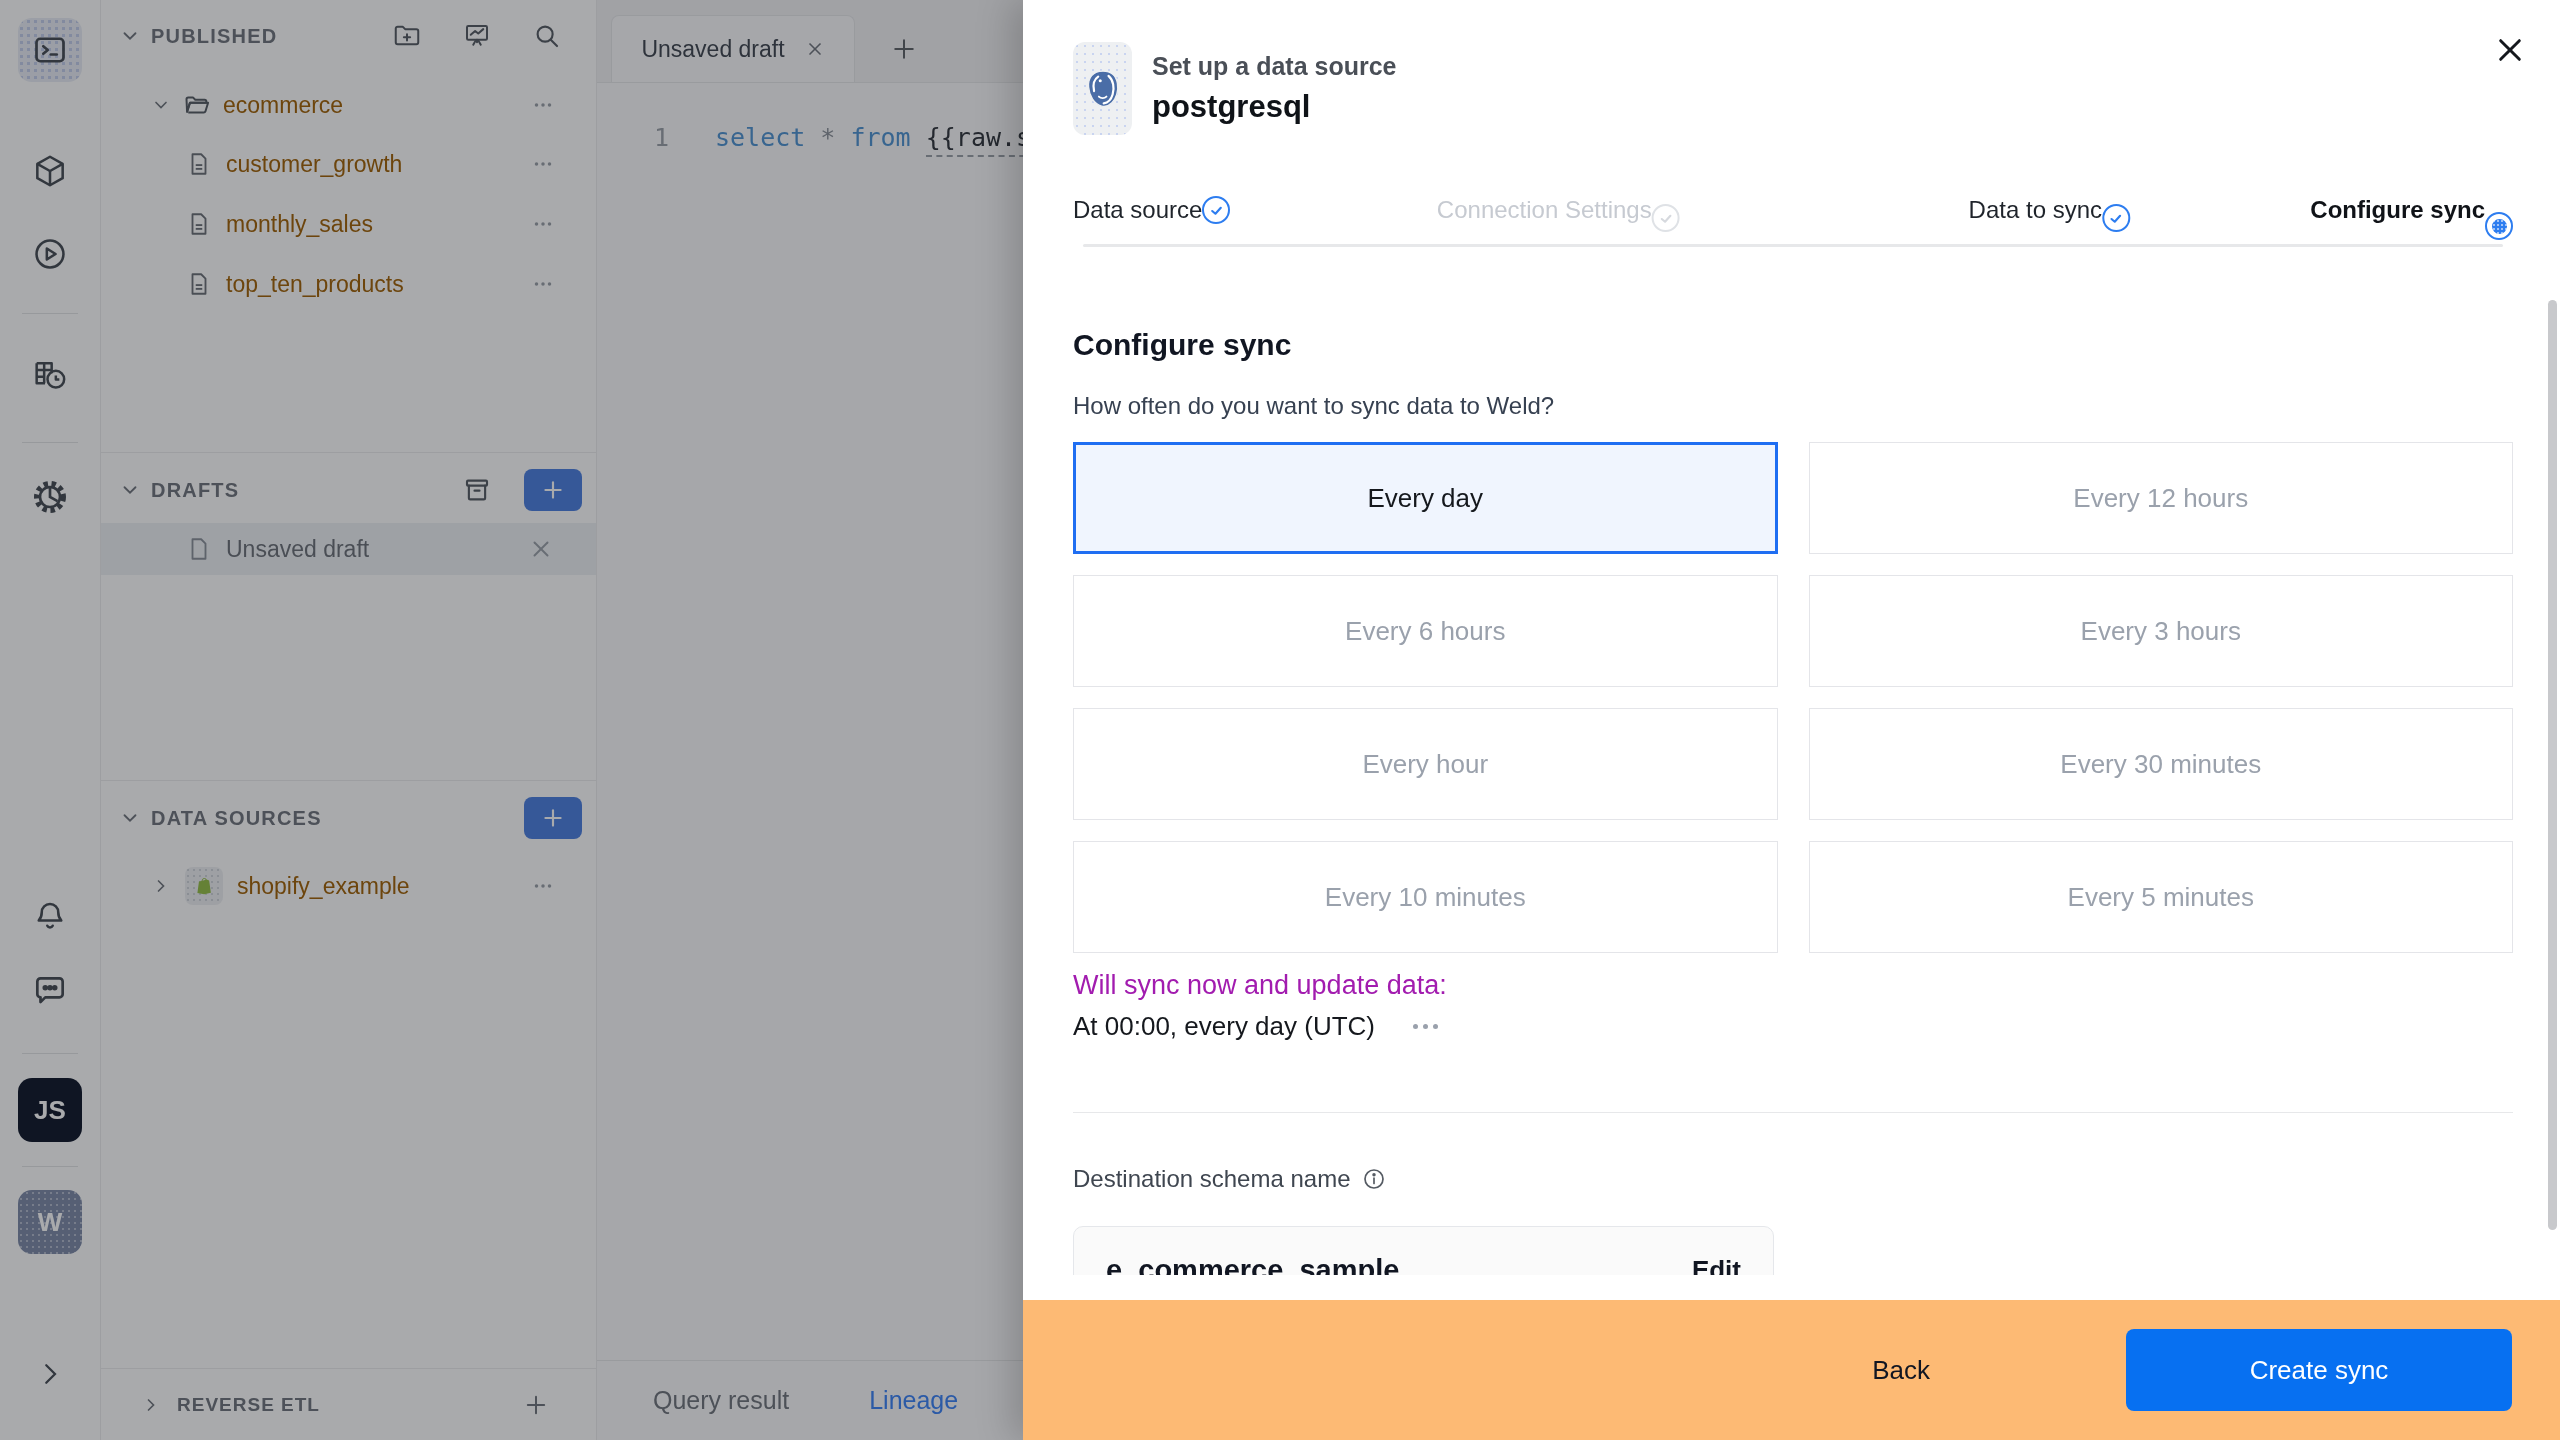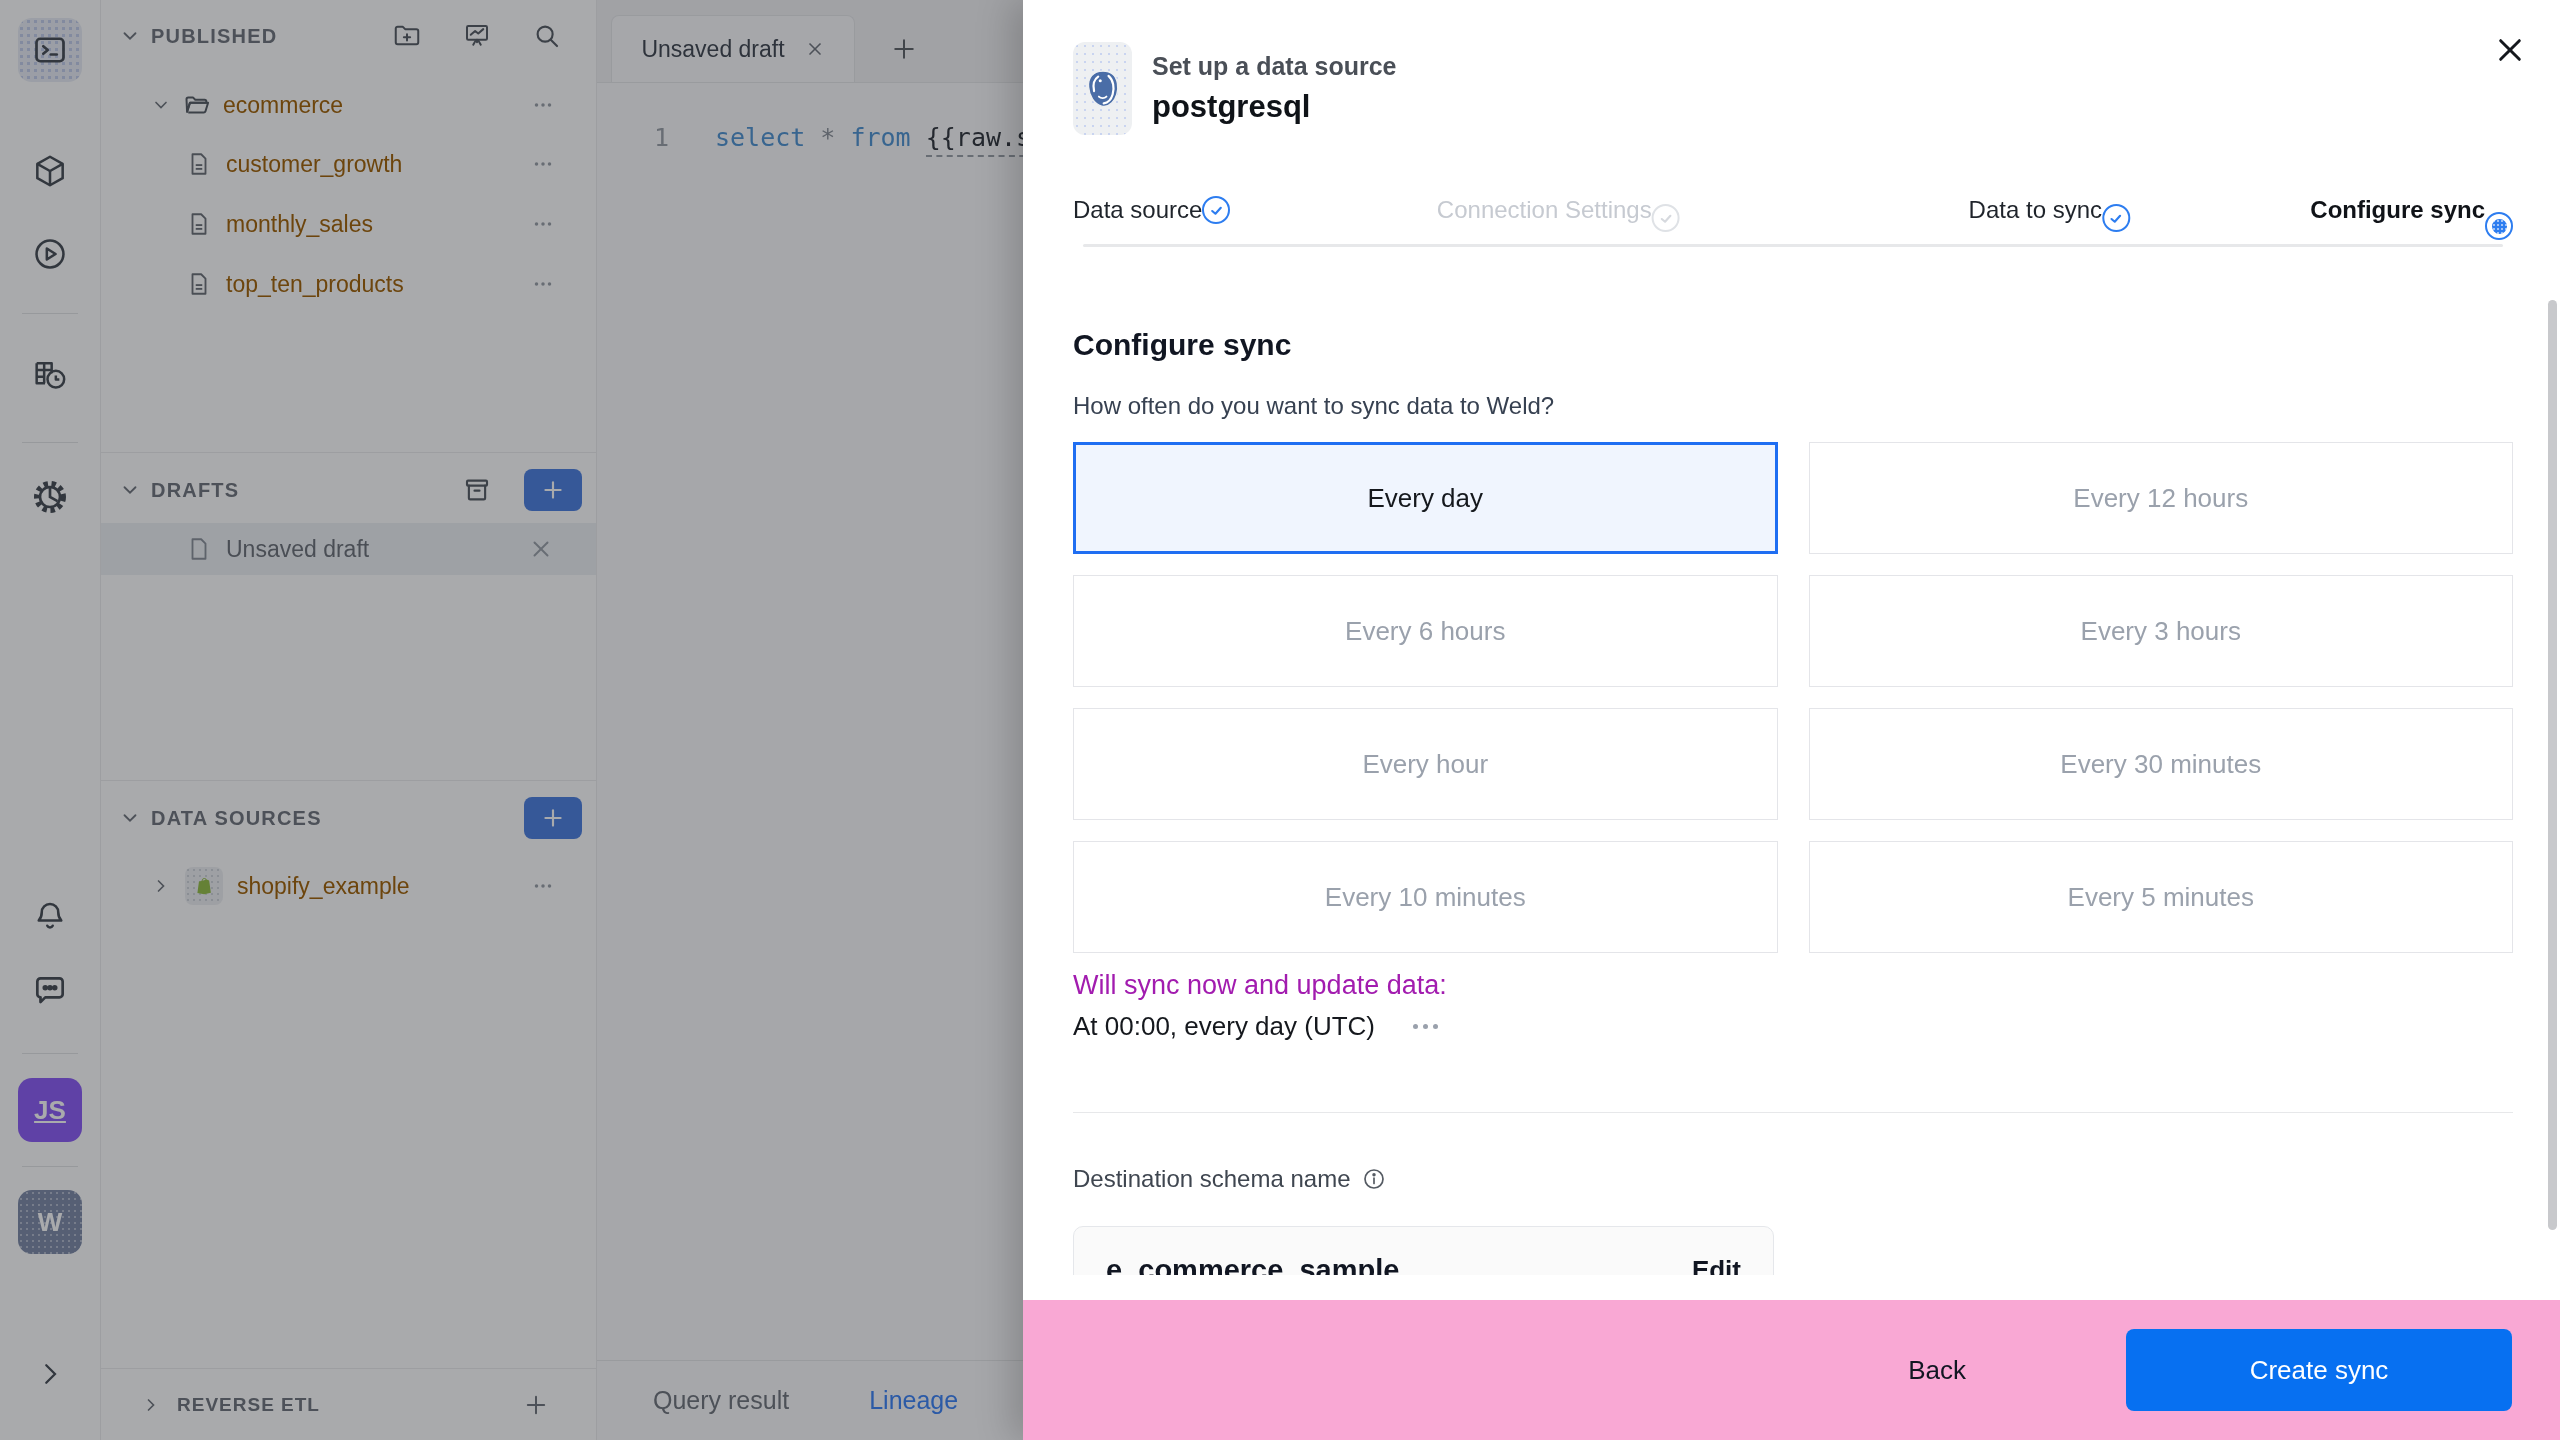--- a/index.html
+++ b/index.html
@@ -10,21 +10,21 @@
   .underlay{position:absolute;inset:0;display:flex;background:#fff;}
 
   
   .rail{position:relative;width:100px;flex:0 0 100px;border-right:1px solid #ececee;background:#fff;}
   .rail .ritem{position:absolute;left:50%;transform:translateX(-50%);display:flex;align-items:center;justify-content:center;color:#454b54;}
   .terminal-btn{top:18px;width:64px;height:64px;border-radius:14px;background:#e9edf6;
     background-image:radial-gradient(#c2cdeb 1.5px,transparent 1.6px);background-size:7px 7px;color:#3b82f6;}
   .rail .divider{position:absolute;left:22px;width:56px;height:1px;background:#e3e4e7;}
   .avatar{width:64px;height:64px;border-radius:14px;display:flex;align-items:center;justify-content:center;
     color:#fff;font-weight:700;font-size:26px;}
-  .avatar.js{background:#8b5cf6;text-decoration:underline;}
+  .avatar.js{background:#0f172a;}
   .avatar.w{background:#7d8aa8;background-image:radial-gradient(rgba(255,255,255,.4) 1.4px,transparent 1.5px);background-size:6px 6px;}
 
   
   .tree{position:relative;width:495px;flex:0 0 495px;border-right:1px solid #ececee;background:#fff;}
   .trow{position:absolute;left:0;right:0;display:flex;align-items:center;color:#3f4650;}
   .sec-head{font-size:20px;font-weight:700;letter-spacing:1.2px;color:#70757d;}
   .titem{font-size:23px;color:#a16207;}
   .tree .hdiv{position:absolute;left:0;right:0;height:1px;background:#ececee;}
   .chev{color:#70757d;flex:0 0 auto;}
   .dots3{color:#9aa0a8;}
@@ -108,22 +108,22 @@
 
   .mdivider{margin-top:70px;height:1px;background:#e7e8ea;}
 
   .schema-label-row{margin-top:52px;display:flex;align-items:center;gap:12px;font-size:24px;color:#3f4650;}
   .schema-clip{margin-top:33px;height:49px;overflow:hidden;width:701px;}
   .schema-box{width:701px;height:88px;background:#fafafa;border:1px solid #e5e7eb;border-radius:10px;
     box-sizing:border-box;display:flex;align-items:center;justify-content:space-between;padding:0 32px;}
   .schema-value{font-size:29px;font-weight:700;color:#111622;}
   .schema-edit{font-size:26px;font-weight:700;color:#111622;cursor:pointer;}
 
-  .mfooter{position:absolute;left:0;right:0;bottom:0;height:140px;background:#f9a8d4;
-    display:flex;align-items:center;justify-content:flex-end;padding-right:48px;}
+  .mfooter{position:absolute;left:0;right:0;bottom:0;height:140px;background:#fdba74;
+    display:flex;align-items:center;justify-content:flex-end;padding-right:48px;gap:36px;}
   .back-btn{font-size:26px;font-weight:500;color:#111622;margin-right:130px;padding:20px 30px;cursor:pointer;}
   .create-btn{width:386px;height:82px;border:none;border-radius:8px;background:#0770f1;color:#fff;
     font-size:26px;font-weight:500;font-family:"Liberation Sans",sans-serif;cursor:pointer;}
 
   .mscrollbar{position:absolute;right:3px;top:300px;width:9px;height:930px;border-radius:5px;background:#c8c9cc;}
 
   svg{display:block;}
 </style>
 </head>
 <body>

